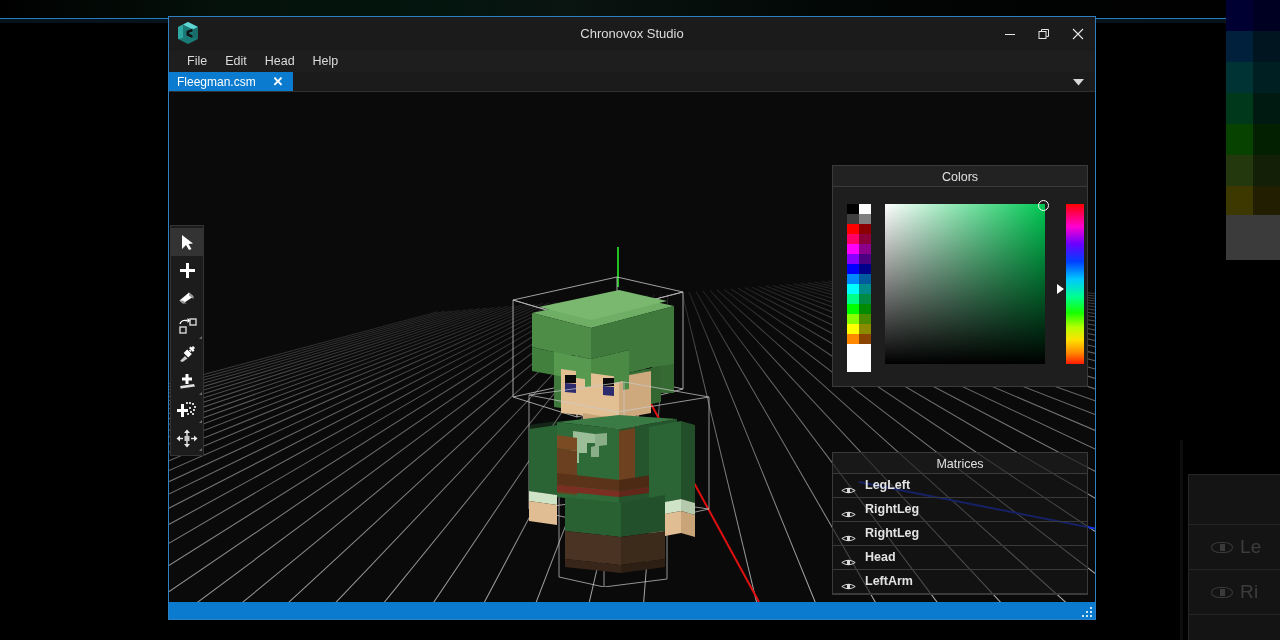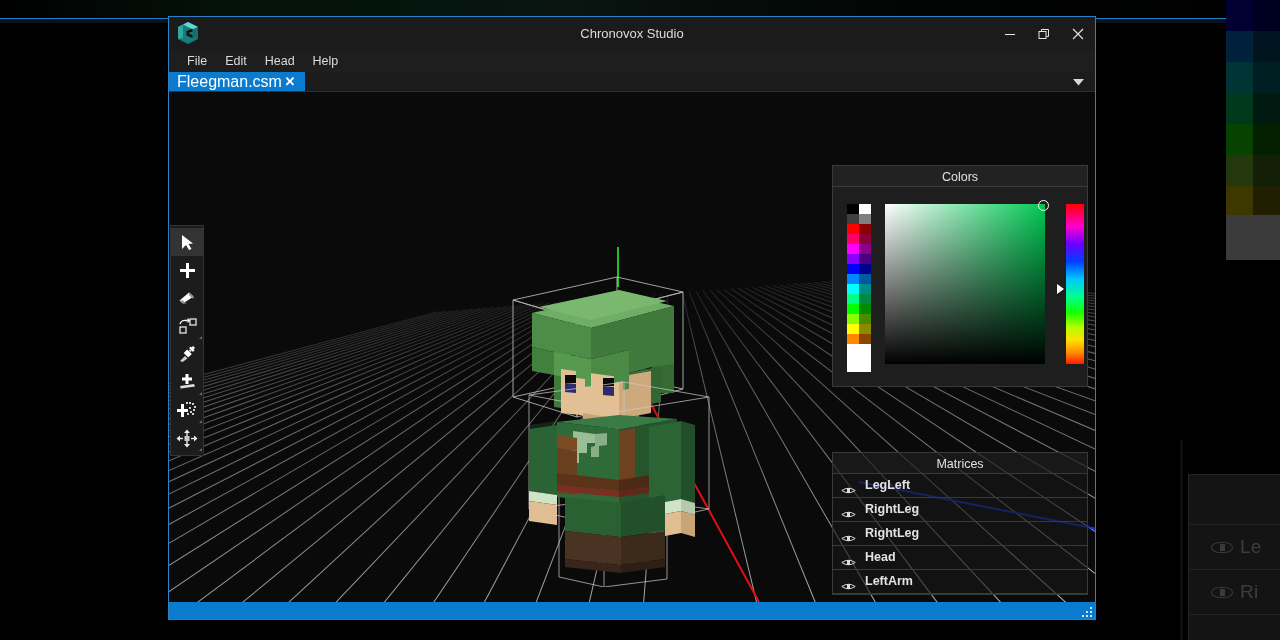--- a/index.html
+++ b/index.html
@@ -91,21 +91,21 @@
 
   
   .tabbar {
     height:20px; background:#1b1b1b; display:flex; align-items:stretch;
     position:relative; flex:none; border-bottom:1px solid #303030;
   }
   .tab {
     background:#0a7bce; display:flex; align-items:center;
     padding:0 7px 0 8px; gap:0; min-width:124px;
   }
-  .tab-label { color:#fff; font-size:16px; flex:1; line-height:12px; }
+  .tab-label { color:#fff; font-size:12px; flex:1; line-height:12px; }
   .tab-close {
     color:#fff; font-size:13px; width:16px; text-align:center;
     font-weight:bold; line-height:12px;
   }
   .tab-drop {
     position:absolute; right:6px; top:0; height:20px; width:22px;
     display:flex; align-items:center; justify-content:center;
   }
 
   

